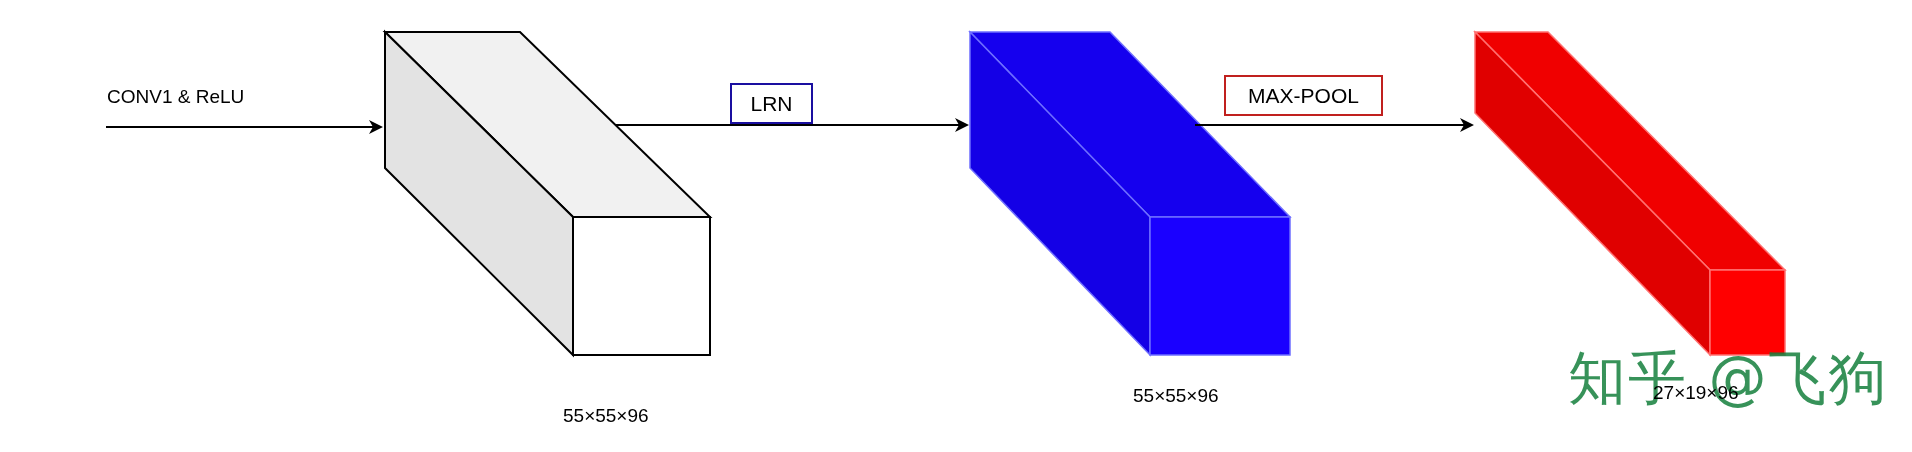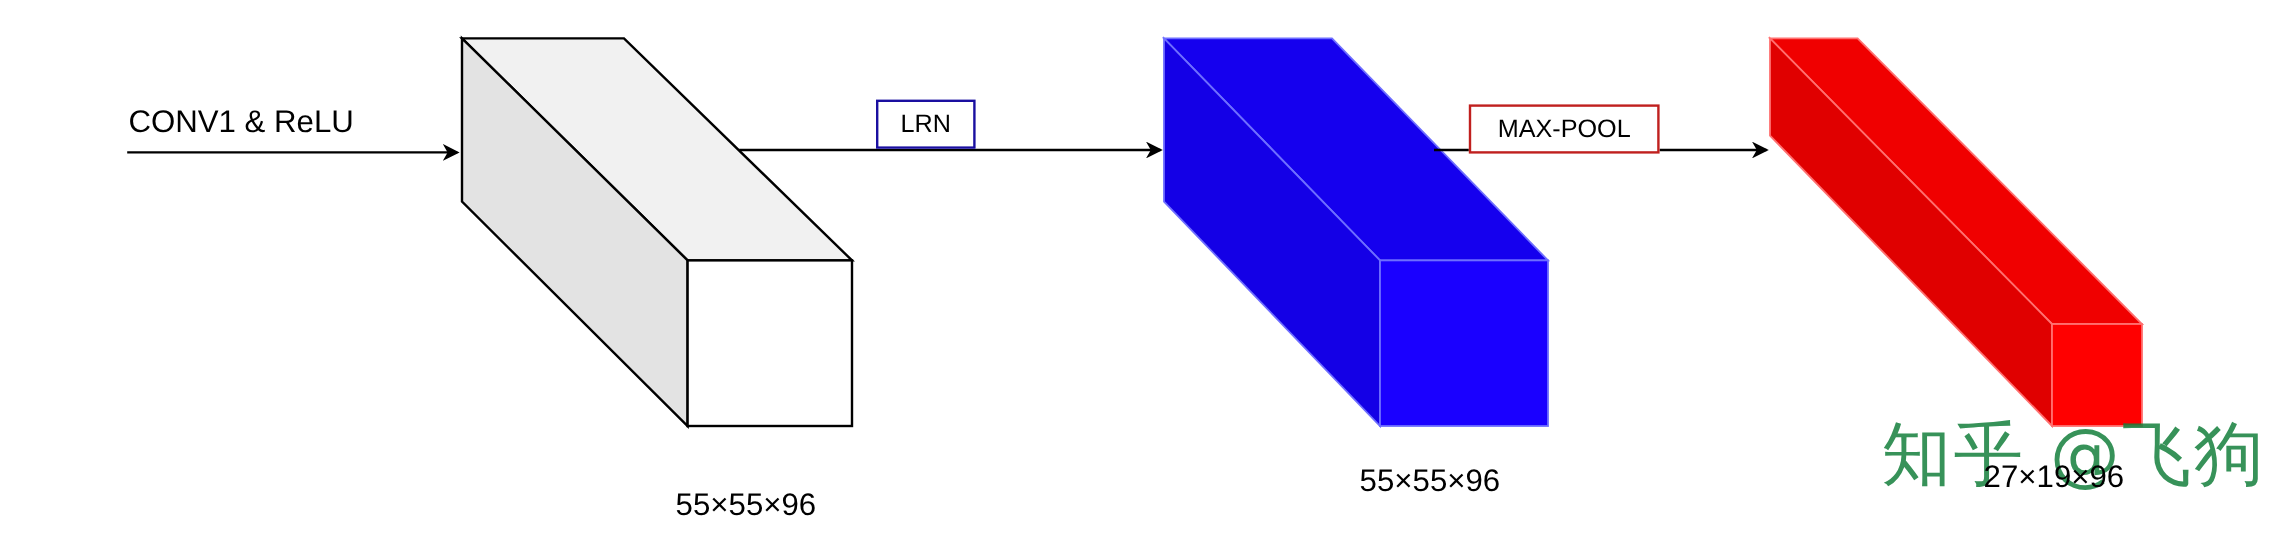--- a/index.html
+++ b/index.html
@@ -1,18 +1,18 @@
 <!DOCTYPE html>
 <html><head>
 <meta charset="utf-8">
 <style>
   html, body { margin:0; padding:0; background:#ffffff; }
   body { width:1912px; height:452px; position:relative; overflow:hidden; font-family:"Liberation Sans", sans-serif; }
   svg { position:absolute; left:0; top:0; }
-  .lbl { position:absolute; font-size:26px; color:#000; white-space:nowrap; }
+  .lbl { position:absolute; font-size:19px; color:#000; white-space:nowrap; }
   .box { position:absolute; background:#fff; box-sizing:border-box; font-size:21px; display:flex; align-items:center; justify-content:center; }
   .wm { position:absolute; font-size:58px; color:#15803d; opacity:0.85; white-space:nowrap; font-family:"DejaVu Sans", sans-serif; letter-spacing:2px; }
 </style>
 </head>
 <body>
 
 <svg width="1912" height="452">
   <defs>
     <marker id="arr" markerWidth="14" markerHeight="14" refX="12" refY="7" orient="auto" markerUnits="userSpaceOnUse">
       <path d="M0,0 L14,7 L0,14 L4,7 Z" fill="#000"></path>
@@ -43,21 +43,21 @@
     <rect x="1710" y="270" width="75" height="85" fill="#ff0000" stroke="#ff7070" stroke-width="1.5"></rect>
   </g>
 </svg>
 
 <div class="lbl" style="left:107px; top:86px;">CONV1 &amp; ReLU</div>
 
 <div class="box" style="left:730px; top:83px; width:83px; height:41px; border:2px solid #1a0fa0;">
   <span>LRN</span>
 </div>
 
-<div class="box" style="left:1224px; top:87px; width:159px; height:41px; border:2px solid #c0201e;">
+<div class="box" style="left:1224px; top:75px; width:159px; height:41px; border:2px solid #c0201e;">
   <span>MAX-POOL</span>
 </div>
 
 <div class="wm" style="left:1568px; top:340px;">知乎 @飞狗</div>
 
 <div class="lbl" style="left:563px; top:405px;">55×55×96</div>
 <div class="lbl" style="left:1133px; top:385px;">55×55×96</div>
 <div class="lbl" style="left:1653px; top:382px;">27×19×96</div>
 
 </body></html>

